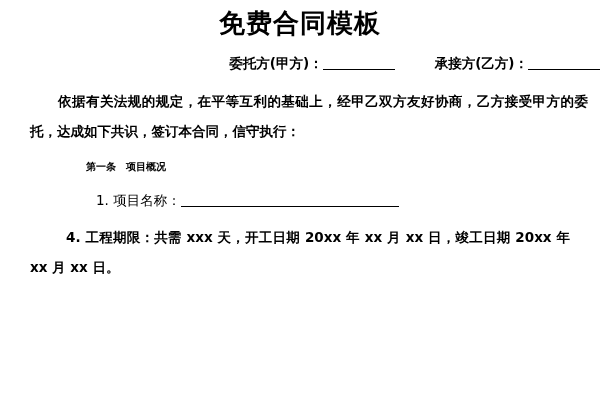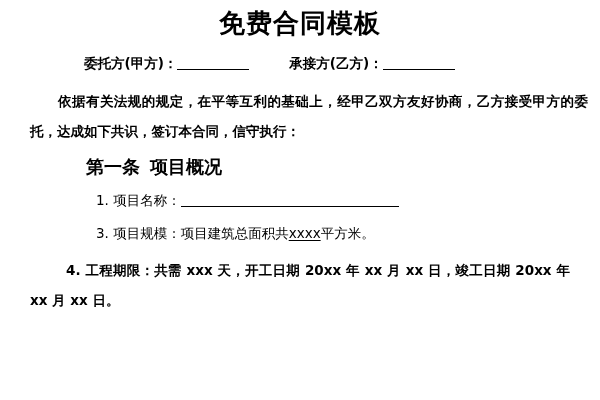--- a/index.html
+++ b/index.html
@@ -31,20 +31,21 @@
     padding: 0;
     line-height: 30px;
   }
   .party-line {
     margin: 14px 0 0 0;
     padding: 0 0 0 84px;
     font-size: 13.5px;
     font-weight: bold;
     line-height: 22px;
     white-space: nowrap;
+    text-align: right;
   }
   .party-line .blank {
     display: inline-block;
     border-bottom: 1px solid #000;
     width: 72px;
     height: 13px;
     vertical-align: -2px;
   }
   .party-gap {
     display: inline-block;
@@ -56,21 +57,21 @@
     font-size: 13.5px;
     font-weight: bold;
     line-height: 30px;
     text-align: justify;
     text-justify: inter-ideograph;
     text-indent: 28px;
   }
   .section-head {
     margin: 10px 0 0 0;
     padding: 0 0 0 86px;
-    font-size: 18px;
+    font-size: 10px;
     font-weight: bold;
     line-height: 22px;
   }
   .section-head .sec-gap {
     display: inline-block;
     width: 10px;
   }
   .item {
     margin: 11px 0 0 0;
     padding: 0 0 0 96px;
@@ -117,22 +118,19 @@
 
   <div class="section-head">
     <span>第一条</span><span class="sec-gap"></span><span>项目概况</span>
   </div>
 
   <div class="item">
     <span>1. 项目名称：</span><span class="rule rule-long"></span>
   </div>
 
 
-  <div class="item">
-    <span>3. 项目规模：</span><span>项目建筑总面积共</span><span class="u-under">xxxx</span><span>平方米。</span>
-  </div>
 
   <div class="item-wrap">
     <span>4. 工程期限：</span><span>共需 xxx 天，开工日期 20xx 年 xx 月 xx 日，竣工日期 20xx 年 xx 月 xx 日。</span>
   </div>
 
 
 </div>
 
 </body></html>

